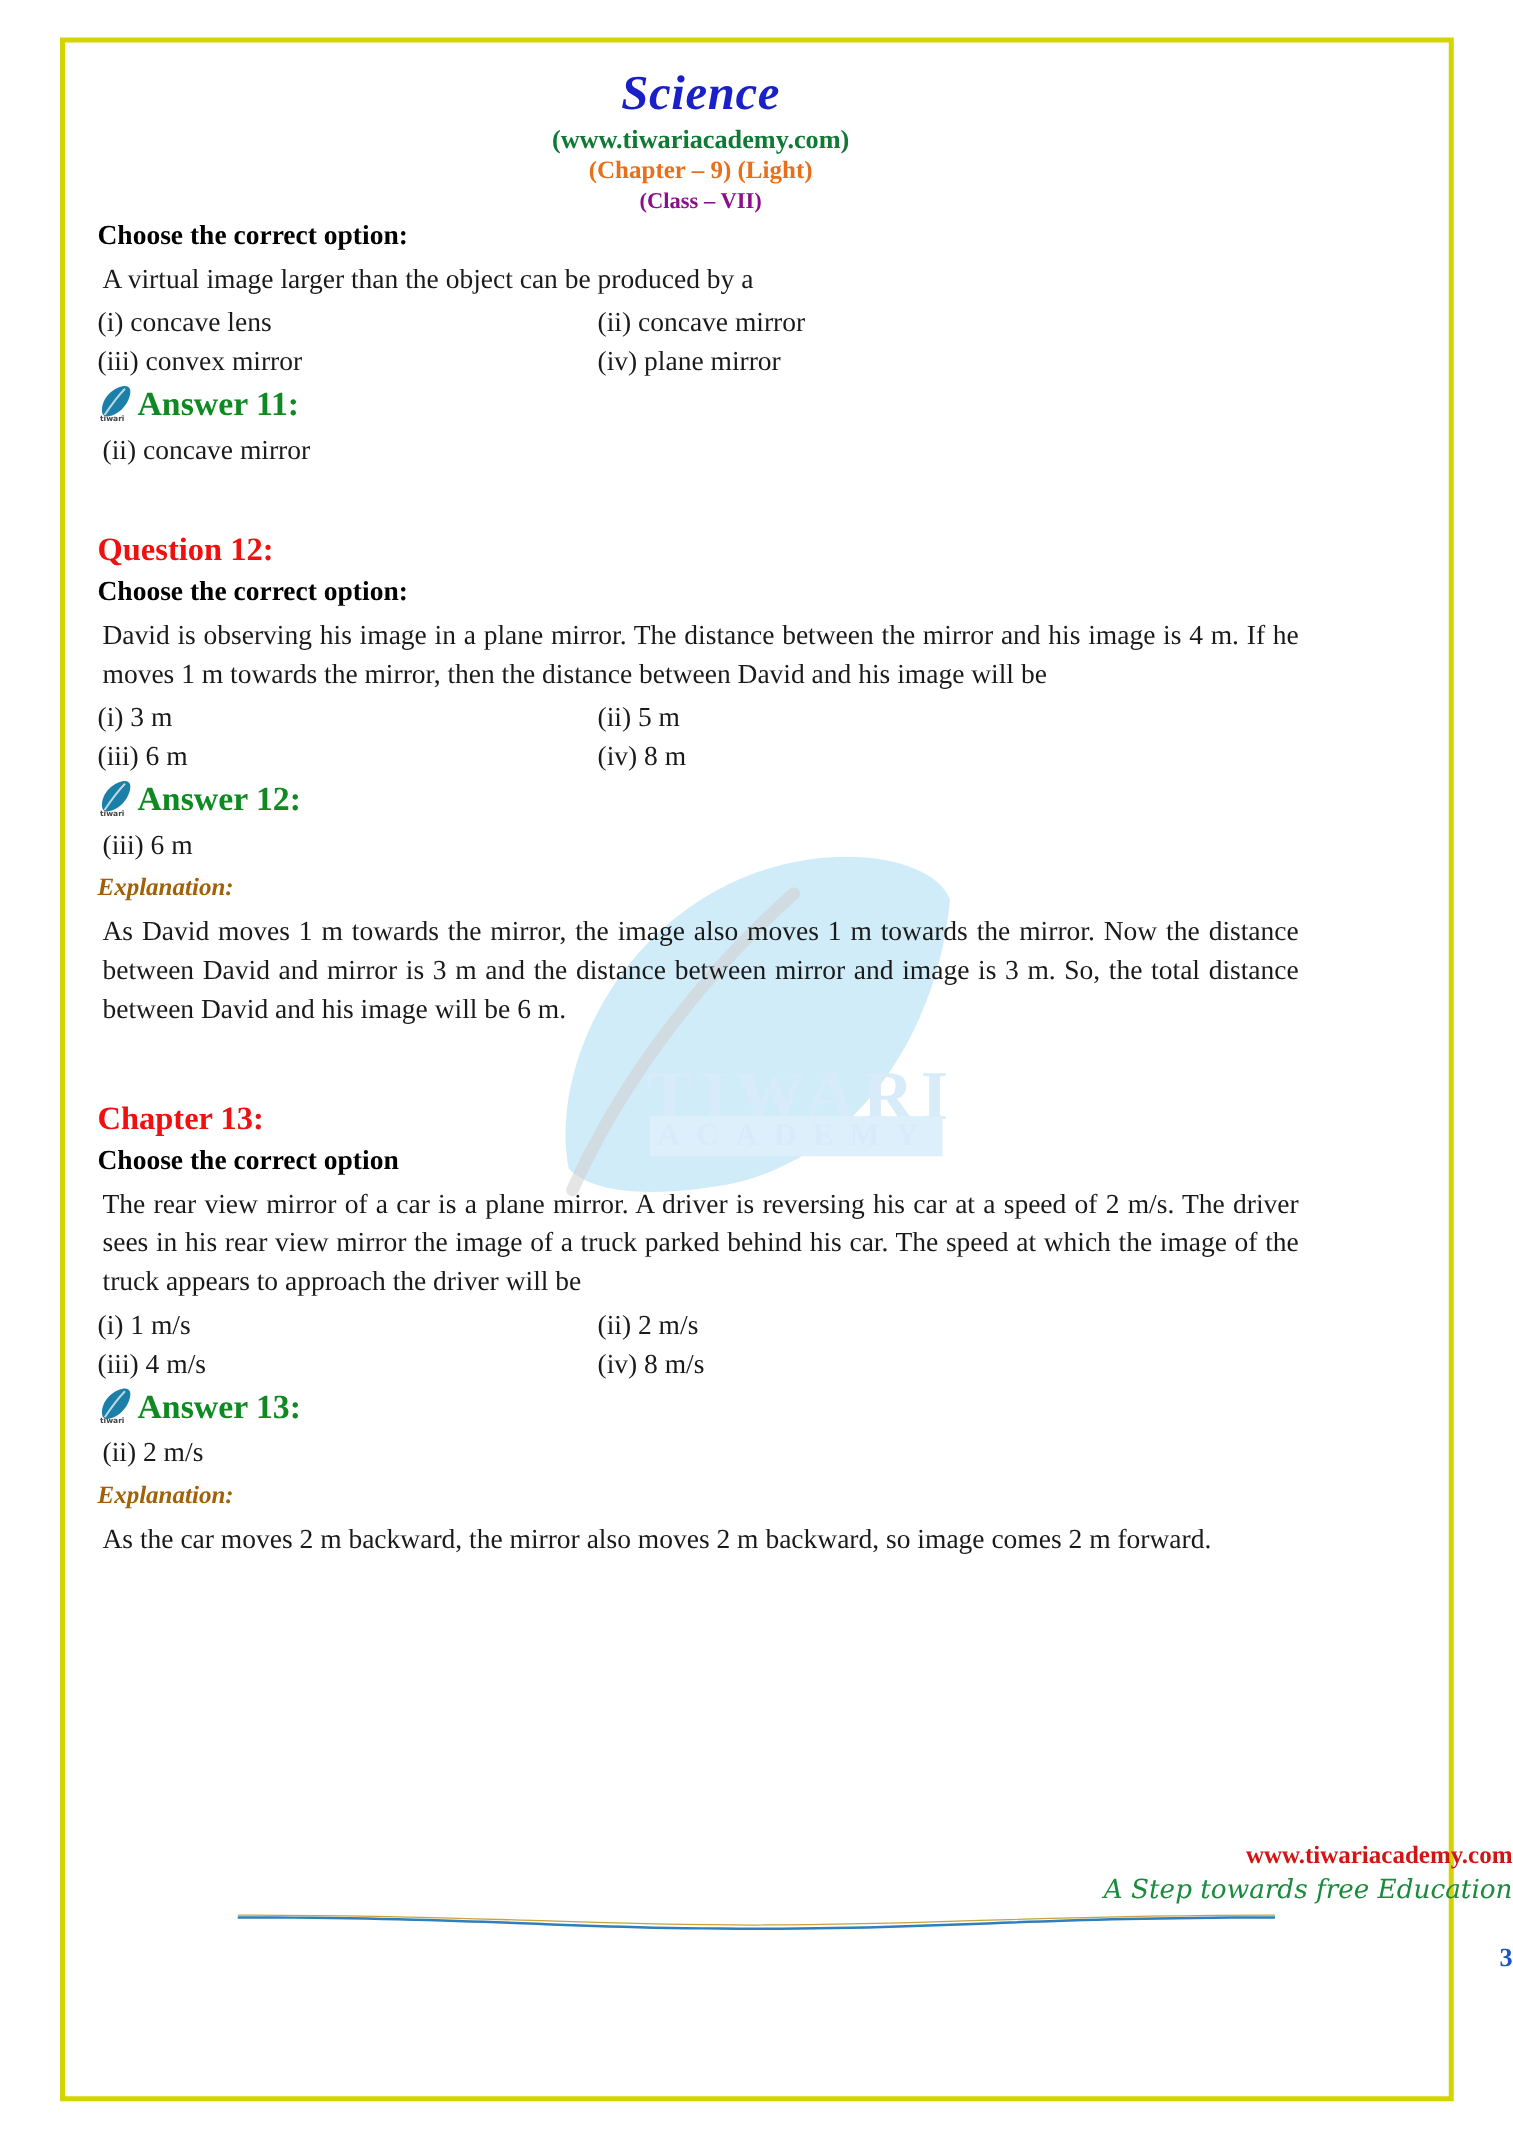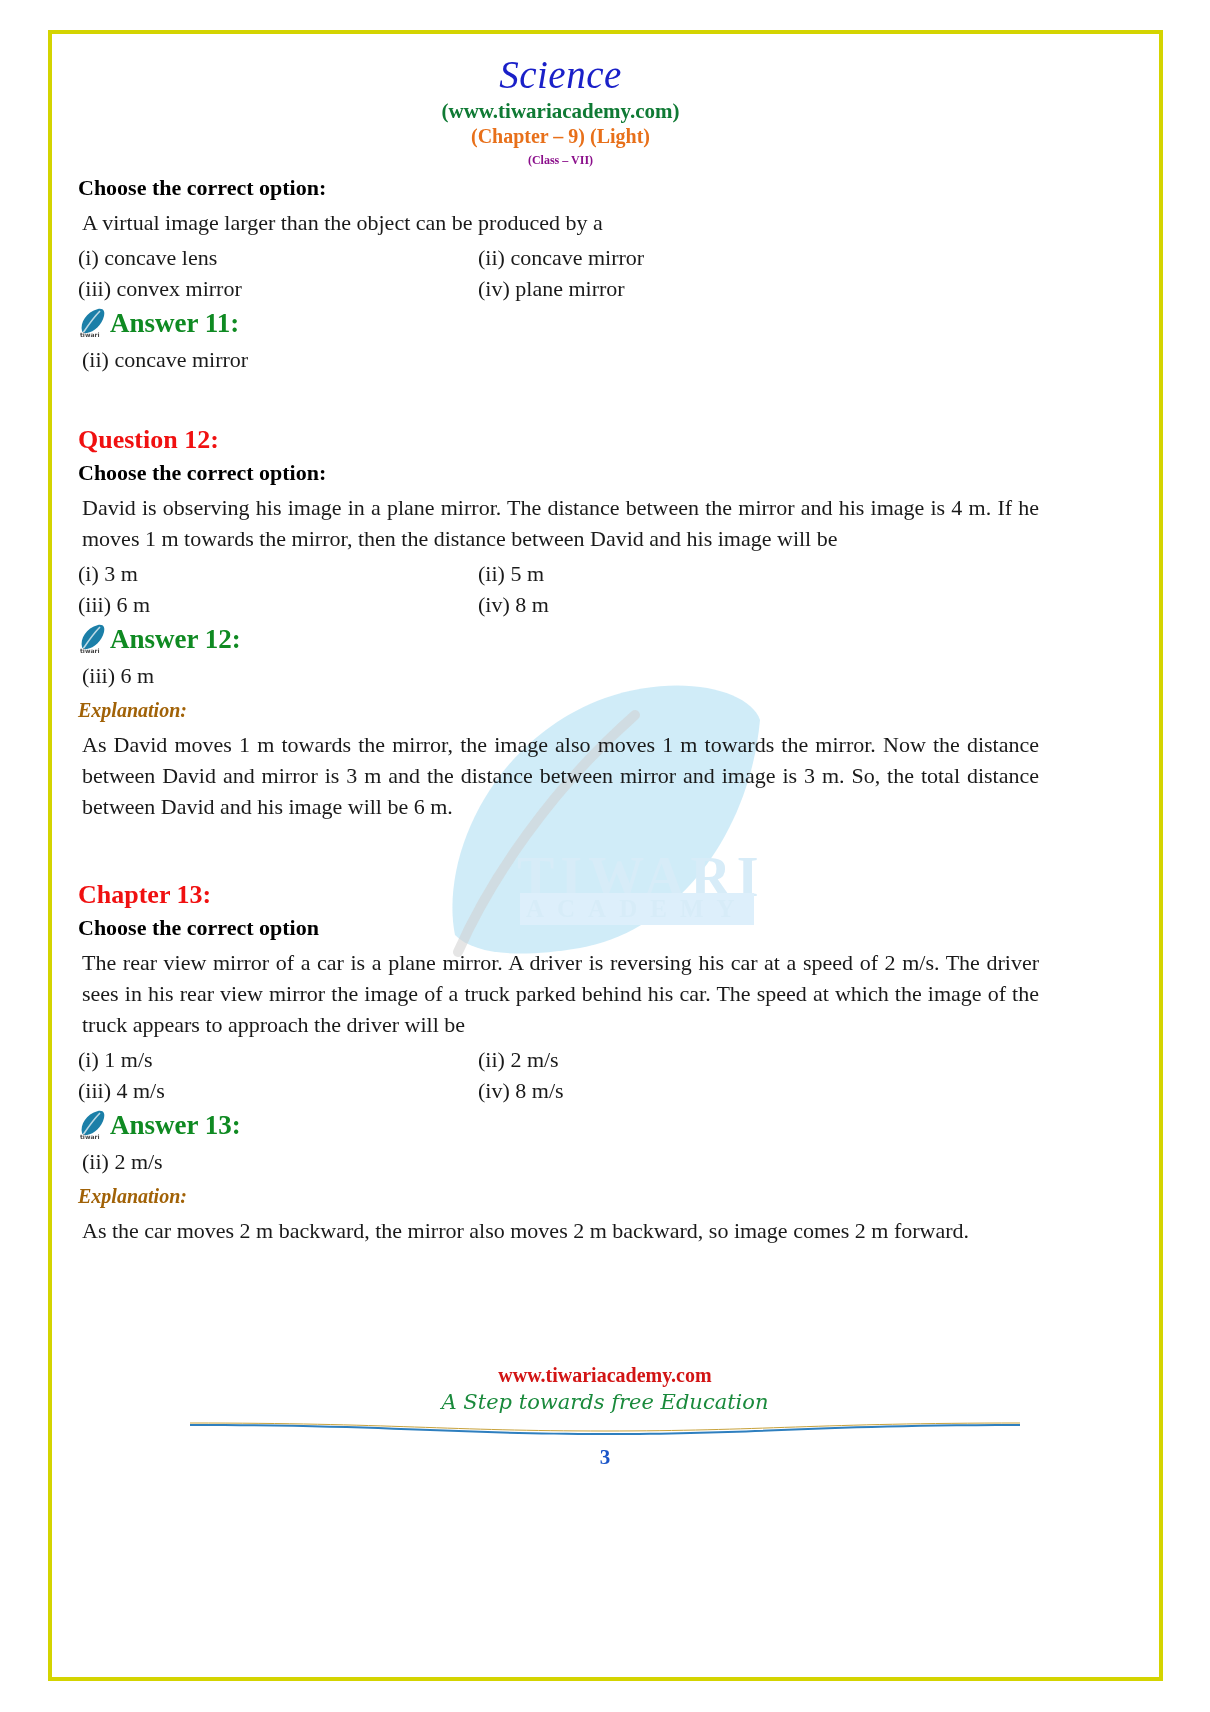--- a/index.html
+++ b/index.html
@@ -77,21 +77,21 @@
     width: 965px;
     z-index: 2;
   }
 
   
   .doc-title {
     text-align: center;
     color: #1a20c8;
     font-family: "Liberation Serif", serif;
     font-style: italic;
-    font-weight: normal;
+    font-weight: bold;
     font-size: 39px;
     line-height: 46px;
     margin: 0;
     letter-spacing: 0.5px;
   }
   .doc-site {
     text-align: center;
     color: #0f7a34;
     font-weight: bold;
     font-size: 21px;
@@ -103,21 +103,21 @@
     color: #e8701a;
     font-weight: bold;
     font-size: 20px;
     line-height: 25px;
     margin: 0;
   }
   .doc-class {
     text-align: center;
     color: #8b0f8b;
     font-weight: bold;
-    font-size: 12px;
+    font-size: 18px;
     line-height: 23px;
     margin: 0;
   }
 
   
   .q-heading {
     color: #f01010;
     font-weight: bold;
     font-size: 26px;
     line-height: 34px;
@@ -178,23 +178,23 @@
     line-height: 30px;
     margin: 0;
   }
   .spacer-md { height: 38px; }
   .spacer-lg { height: 46px; }
 
   
   .footer {
     position: absolute;
     left: 0;
-    top: 1363px;
+    top: 1472px;
     width: 1210px;
-    text-align: center;
+    text-align: right;
     z-index: 2;
   }
   .footer-url {
     color: #d21414;
     font-weight: bold;
     font-size: 20px;
     line-height: 25px;
     margin: 0;
   }
   .footer-tag {

